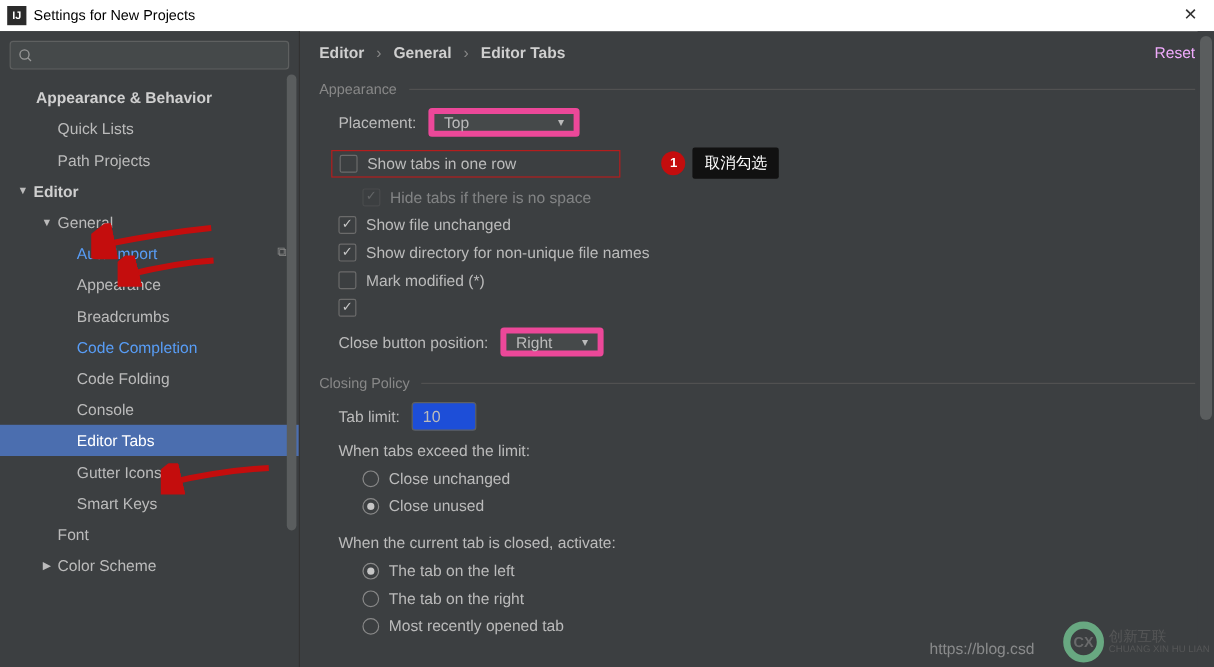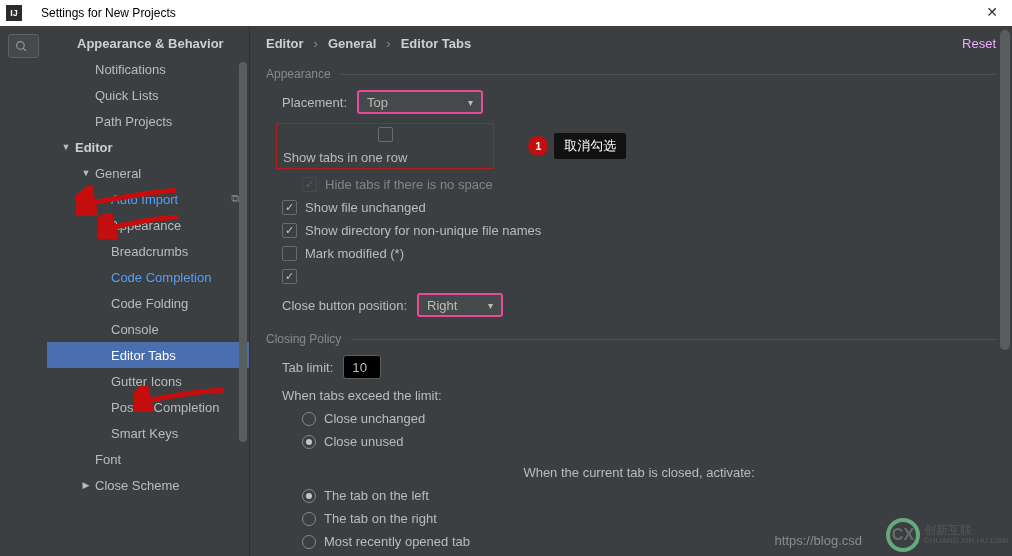--- a/index.html
+++ b/index.html
@@ -20,39 +20,39 @@
     align-items: center;
     padding: 0 6px;
     color: #000;
     font-size: 12px;
     position: relative;
   }
   .titlebar .app-icon {
     width: 16px; height: 16px;
     background: #2b2b2b;
     display: flex; align-items: center; justify-content: center;
-    margin-right: 19px;
+    margin-right: 6px;
     font-size: 9px; font-weight: bold; color: #fff;
   }
   .titlebar .close-x {
     position: absolute; right: 8px; top: 2px;
     font-size: 14px; color: #333;
     cursor: pointer;
     padding: 2px 6px;
   }
   
   .main {
     display: flex;
     height: calc(100% - 26px);
   }
   .sidebar {
     width: 250px;
     background: #3c3f41;
     border-right: 1px solid #323232;
-    display: flex; flex-direction: row;
+    display: flex; flex-direction: column;
   }
   .search-wrap {
     padding: 8px 8px 6px 8px;
   }
   .search {
     width: 100%;
     height: 24px;
     background: #45494a;
     border: 1px solid #5e6060;
     border-radius: 3px;
@@ -129,35 +129,35 @@
     display: flex; align-items: center;
     padding: 5px 16px 5px 32px;
     gap: 10px;
     font-size: 13px;
     color: #bbbbbb;
   }
   .field-row label.plain { color: #bbbbbb; }
   .select {
     height: 24px;
     background: #45494a;
-    border: 2px solid #ec4899;
+    border: 5px solid #ec4899;
     border-radius: 3px;
     color: #bbbbbb;
     display: inline-flex; align-items: center;
     padding: 0 8px;
     min-width: 110px;
     position: relative;
   }
   .select::after {
     content: "▾";
     position: absolute; right: 8px; font-size: 10px; color: #bbb;
   }
   .input-text {
-    height: 24px; width: 38px;
-    background: #000000; border: 1px solid #5e6060;
+    height: 24px; width: 54px;
+    background: #1d4ed8; border: 1px solid #5e6060;
     border-radius: 3px; color: #bbbbbb;
     padding: 0 8px;
   }
   .chk-row {
     display: flex; align-items: center;
     padding: 4px 16px 4px 32px;
     gap: 8px;
     font-size: 13px;
   }
   .chk-row.indent { padding-left: 52px; }
@@ -180,21 +180,21 @@
     display: inline-flex; align-items: center; justify-content: center;
     flex-shrink: 0;
   }
   .radio.checked::after {
     content: ""; width: 6px; height: 6px; border-radius: 50%; background: #c6c6c6;
   }
   .highlight-box {
     border: 1px solid #b51d1d;
     padding: 3px 6px 3px 6px;
     margin-left: -6px;
-    display: inline-flex; align-items: center; gap: 8px; flex-direction: column;
+    display: inline-flex; align-items: center; gap: 8px;
   }
   .callout {
     display: inline-flex; align-items: center; gap: 6px;
     margin-left: 26px;
   }
   .badge-num {
     width: 20px; height: 20px; border-radius: 50%;
     background: #c40d0d; color: #fff;
     display: inline-flex; align-items: center; justify-content: center;
     font-size: 11px; font-weight: bold;
@@ -209,23 +209,23 @@
     position: absolute;
     pointer-events: none;
   }
   .watermark {
     position: absolute; right: 4px; bottom: 4px;
     display: flex; align-items: center; gap: 4px;
     opacity: 0.6;
   }
   .watermark .logo {
     width: 34px; height: 34px; border-radius: 50%;
-    border: 4px solid #86efac;
+    border: 6px solid #86efac;
     display:flex;align-items:center;justify-content:center;
-    font-weight:bold;color:#888;font-size:16px;
+    font-weight:bold;color:#888;font-size:12px;
   }
   .watermark .txt { font-size:12px; color:#666; line-height:1.1; }
   .blog-url {
     position:absolute; right:150px; bottom:8px;
     color:#bdbdbd; font-size:13px; opacity:0.6;
   }
   .scrollbar-v {
     position:absolute; right:0; top:26px; bottom:0; width:14px;
     background:#3c3f41;
   }
@@ -255,23 +255,20 @@
             <circle cx="10" cy="10" r="7"></circle>
             <line x1="20" y1="20" x2="15" y2="15"></line>
           </svg>
       </div>
     </div>
     <div class="tree" id="tree">
         <div class="tree-item lvl-1 bold">
           <span>Appearance &amp; Behavior</span>
         </div>
         <div class="tree-item lvl-2">
-          <span>Notifications</span>
-        </div>
-        <div class="tree-item lvl-2">
           <span>Quick Lists</span>
         </div>
         <div class="tree-item lvl-2">
           <span>Path Projects</span>
         </div>
         <div class="tree-item lvl-1 bold" style="padding-left: 14px;">
           <span class="arrow exp"></span>
           <span>Editor</span>
         </div>
         <div class="tree-item lvl-2" style="padding-left: 34px;">
@@ -297,31 +294,28 @@
         <div class="tree-item lvl-3">
           <span>Console</span>
         </div>
         <div class="tree-item lvl-3 selected">
           <span>Editor Tabs</span>
         </div>
         <div class="tree-item lvl-3">
           <span>Gutter Icons</span>
         </div>
         <div class="tree-item lvl-3">
-          <span>Postfix Completion</span>
-        </div>
-        <div class="tree-item lvl-3">
           <span>Smart Keys</span>
         </div>
         <div class="tree-item lvl-2">
           <span>Font</span>
         </div>
         <div class="tree-item lvl-2" style="padding-left: 34px;">
           <span class="arrow col"></span>
-          <span>Close Scheme</span>
+          <span>Color Scheme</span>
         </div>
       </div>
     <div class="sidebar-scroll-thumb"></div>
   </div>
 
   <div class="content">
     <div class="breadcrumb-row">
       <span>Editor</span>
       <span class="sep">›</span>
       <span>General</span>
@@ -388,21 +382,21 @@
       </div>
     <div class="chk-row indent">
       <span class="radio"></span>
       <span>Close unchanged</span>
     </div>
     <div class="chk-row indent">
       <span class="radio checked"></span>
       <span>Close unused</span>
     </div>
 
-    <div class="chk-row" style="padding-left:32px; margin-top:8px;justify-content:center;">
+    <div class="chk-row" style="padding-left:32px; margin-top:8px;">
         <span>When the current tab is closed, activate:</span>
       </div>
     <div class="chk-row indent">
       <span class="radio checked"></span>
       <span>The tab on the left</span>
     </div>
     <div class="chk-row indent">
       <span class="radio"></span>
       <span>The tab on the right</span>
     </div>

